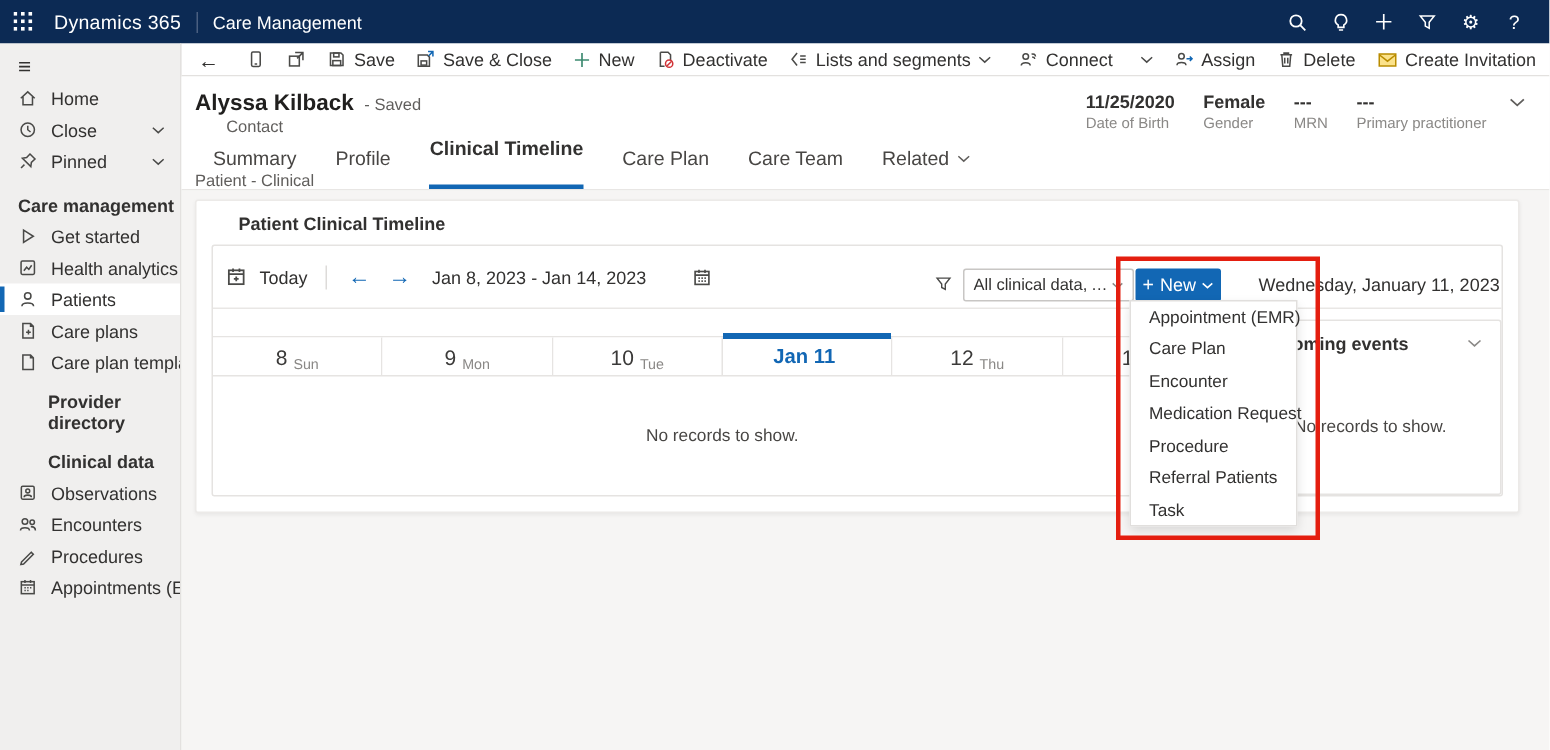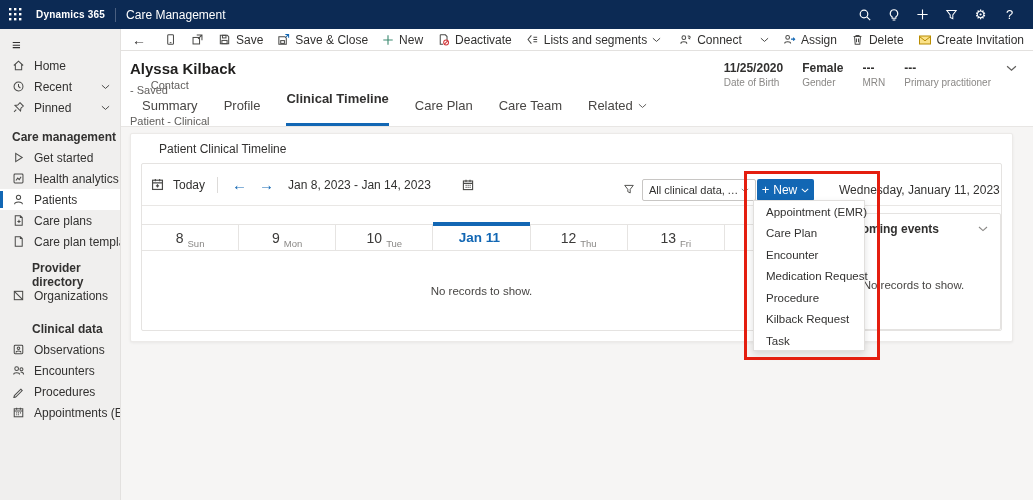--- a/index.html
+++ b/index.html
@@ -2,21 +2,21 @@
 <html><head>
 <meta charset="utf-8">
 <style>
   * { margin:0; padding:0; box-sizing:border-box; }
   html,body { width:1033px; height:500px; font-family:"Liberation Sans", sans-serif; background:#fff; overflow:hidden; }
   .page { position:relative; width:1033px; height:500px; }
 
   
   .topbar { position:absolute; left:0; top:0; width:1033px; height:29px; background:#0c2a54; display:flex; align-items:center; color:#fff; }
   .waffle { width:30px; display:flex; justify-content:center; cursor:pointer; }
-  .brand { font-size:10px; font-weight:700; margin-left:6px; letter-spacing:.2px; }
+  .brand { font-size:13px; font-weight:400; margin-left:6px; letter-spacing:.2px; }
   .tb-divider { width:1px; height:14px; background:#4a5f80; margin:0 10px; }
   .area { font-size:12px; }
   .tb-right { margin-left:auto; display:flex; align-items:center; gap:10px; padding-right:14px; }
   .tb-ic { width:19px; height:19px; display:flex; align-items:center; justify-content:center; font-size:13px; color:#fff; cursor:pointer; }
 
   
   .cmdbar { position:absolute; left:121px; top:29px; width:912px; height:22px; background:#fff; border-bottom:1px solid #e3e1df; display:flex; align-items:center; font-size:12px; color:#323130; padding-left:4px; }
   .cmd { display:flex; align-items:center; gap:5px; padding:0 7px; height:100%; cursor:pointer; white-space:nowrap; }
   .cmd-div { width:1px; height:13px; background:#d6d4d2; margin:0 2px; }
   .chev { display:inline-block; }
@@ -30,37 +30,37 @@
   .nav-item.selected::before { content:""; position:absolute; left:0; top:2px; bottom:2px; width:3px; background:#1267b4; }
   .nav-item .nav-chev { margin-left:auto; margin-right:10px; }
   .nav-sec { font-weight:700; padding-left:12px; height:20px; display:flex; align-items:center; }
   .sec-gap { margin-top:9px; }
   .sec-gap-lg { margin-top:13px;padding-left:32px; }
   .ic { display:inline-flex; align-items:center; justify-content:center; }
   .ic svg { display:block; }
 
   
   .rheader { position:absolute; left:121px; top:51px; width:912px; height:76px; background:#fff; border-bottom:1px solid #e8e6e4; }
-  .name-row { position:absolute; left:9px; top:9px; display:flex; align-items:baseline; gap:7px;flex-direction:column; }
+  .name-row { position:absolute; left:9px; top:9px; display:flex; align-items:baseline; gap:7px; }
   .rec-name { font-size:15px; font-weight:700; color:#201f1e; }
   .rec-status { font-size:11px; color:#605e5c; }
   .sub-row { position:absolute; left:9px; top:28px; display:flex; align-items:center; gap:6px; font-size:11px; color:#605e5c;flex-direction:column; }
   .hfields { position:absolute; right:42px; top:10px; display:flex; gap:19px;align-items:center; }
   .hfield { display:flex; flex-direction:column; gap:2px; }
   .hfield .v { font-size:12px; font-weight:700; color:#323130; }
   .hfield .l { font-size:10px; color:#8a8886; }
   .hdr-chev { position:absolute; right:16px; top:14px; cursor:pointer; }
   .tabs { position:absolute; left:21px; bottom:0; display:flex; gap:26px; font-size:13px; color:#484644;text-align:right; }
   .tab { padding-bottom:6px; cursor:pointer; display:flex; align-items:center; gap:5px; }
   .tab.active { font-weight:700; color:#323130; border-bottom:3px solid #1267b4; padding-bottom:17px; }
 
   
   .main { position:absolute; left:121px; top:127px; width:912px; height:373px; background:#f6f5f4; }
   .card { position:absolute; left:9px; top:6px; width:883px; height:209px; background:#fff; border:1px solid #eceae8; border-radius:2px; box-shadow:0 1px 3px rgba(0,0,0,.06); }
-  .card-title { position:absolute; left:12px; top:8px; font-size:12px; font-weight:400; color:#323130;padding-left:16px; }
+  .card-title { position:absolute; left:12px; top:8px; font-size:12px; font-weight:700; color:#323130;padding-left:16px; }
   .control { position:absolute; left:10px; top:29px; width:861px; height:168px; border:1px solid #e5e3e1; border-radius:2px; background:#fff; }
 
   .tl-toolbar { position:relative; height:42px; border-bottom:1px solid #e9e7e5; display:flex; align-items:center; padding-left:8px; }
   .tlb-left { display:flex; align-items:center; gap:8px; font-size:12px; color:#323130; }
   .tlb-div { width:1px; height:16px; background:#dddbd9; margin:0 4px; }
   .arrow-btn { color:#1267b4; font-size:15px; line-height:1; cursor:pointer; padding:0 2px; }
   .range-text { margin:0 6px 0 4px; }
   .tb-filter-group { position:absolute; left:481px; top:15px; display:flex; align-items:flex-start; }
   .funnel-btn { margin-top:4px; margin-right:7px; cursor:pointer; }
   .filter-select { width:114px; height:22px; border:1px solid #c8c6c4; border-radius:2px; background:#fff; display:flex; align-items:center; justify-content:space-between; padding:0 6px; font-size:11px; color:#323130; cursor:pointer; white-space:nowrap; overflow:hidden; }
@@ -281,21 +281,21 @@
         </span>
       <span class="lbl">Home</span>
     </div>
     <div class="nav-item">
       <span class="ic">
           <svg width="13" height="13" viewBox="0 0 14 14" fill="none" stroke="#4a4a48" stroke-width="1.1">
             <circle cx="7" cy="7" r="4.8"></circle>
             <path d="M7 4.2 V7 L9 8.6"></path>
           </svg>
         </span>
-      <span class="lbl">Recent</span>
+      <span class="lbl">Close</span>
       <span class="ic nav-chev">
           <svg width="9" height="6" viewBox="0 0 10 6" fill="none" stroke="#4a4a48" stroke-width="1.1">
             <path d="M1 1 L5 4.6 L9 1"></path>
           </svg>
         </span>
     </div>
     <div class="nav-item">
       <span class="ic">
           <svg width="13" height="13" viewBox="0 0 14 14" fill="none" stroke="#4a4a48" stroke-width="1.1">
             <path d="M8.6 1.8 L12.2 5.4 L9.6 7.8 L9.2 10.8 L3.2 4.8 L6.2 4.4 Z"></path>
@@ -349,29 +349,20 @@
     <div class="nav-item">
       <span class="ic">
           <svg width="13" height="13" viewBox="0 0 14 14" fill="none" stroke="#4a4a48" stroke-width="1.1">
             <path d="M3.5 1.8 H9 L11 3.8 V12.2 H3.5 Z M9 1.8 V3.8 H11"></path>
           </svg>
         </span>
       <span class="lbl">Care plan templates</span>
     </div>
 
     <div class="nav-sec sec-gap-lg">Provider directory</div>
-    <div class="nav-item">
-      <span class="ic">
-          <svg width="13" height="13" viewBox="0 0 14 14" fill="none" stroke="#4a4a48" stroke-width="1.1">
-            <rect x="2.5" y="2.5" width="9" height="9"></rect>
-            <path d="M2.5 2.5 L11.5 11.5"></path>
-          </svg>
-        </span>
-      <span class="lbl">Organizations</span>
-    </div>
 
     <div class="nav-sec sec-gap-lg">Clinical data</div>
     <div class="nav-item">
       <span class="ic">
           <svg width="13" height="13" viewBox="0 0 14 14" fill="none" stroke="#4a4a48" stroke-width="1.1">
             <rect x="2.4" y="2.4" width="9.2" height="9.2" rx="1"></rect>
             <circle cx="7" cy="5.7" r="1.4"></circle>
             <path d="M4.4 10.2 C4.4 8.2 9.6 8.2 9.6 10.2"></path>
           </svg>
         </span>
@@ -541,24 +532,20 @@
                 </div>
               <div class="day-cell selected">
                   <span class="num">Jan 11</span>
                   <span class="dname"></span>
                 </div>
               <div class="day-cell">
                   <span class="num">12</span>
                   <span class="dname">Thu</span>
                 </div>
               <div class="day-cell">
-                  <span class="num">13</span>
-                  <span class="dname">Fri</span>
-                </div>
-              <div class="day-cell">
                   <span class="num">14</span>
                   <span class="dname">Sat</span>
                 </div>
             </div>
             <div class="empty-left">No records to show.</div>
           </div>
           <div class="upcoming">
             <div class="up-head">
               <span class="up-title">Upcoming events</span>
               <span class="ic chev">
@@ -574,19 +561,19 @@
       </div>
     </div>
   </div>
 
   <div class="new-menu">
     <div class="menu-item">Appointment (EMR)</div>
     <div class="menu-item">Care Plan</div>
     <div class="menu-item">Encounter</div>
     <div class="menu-item">Medication Request</div>
     <div class="menu-item">Procedure</div>
-    <div class="menu-item">Kilback Request</div>
+    <div class="menu-item">Referral Patients</div>
     <div class="menu-item">Task</div>
   </div>
 
   <div class="red-rect"></div>
 
 </div>
 
 </body></html>

